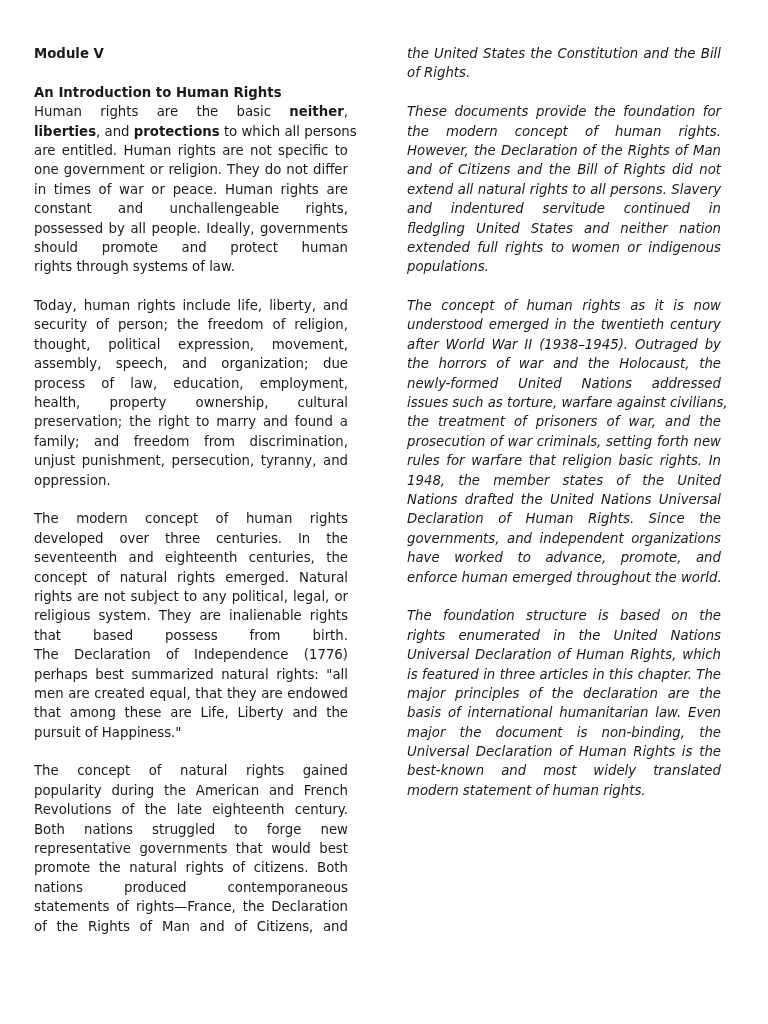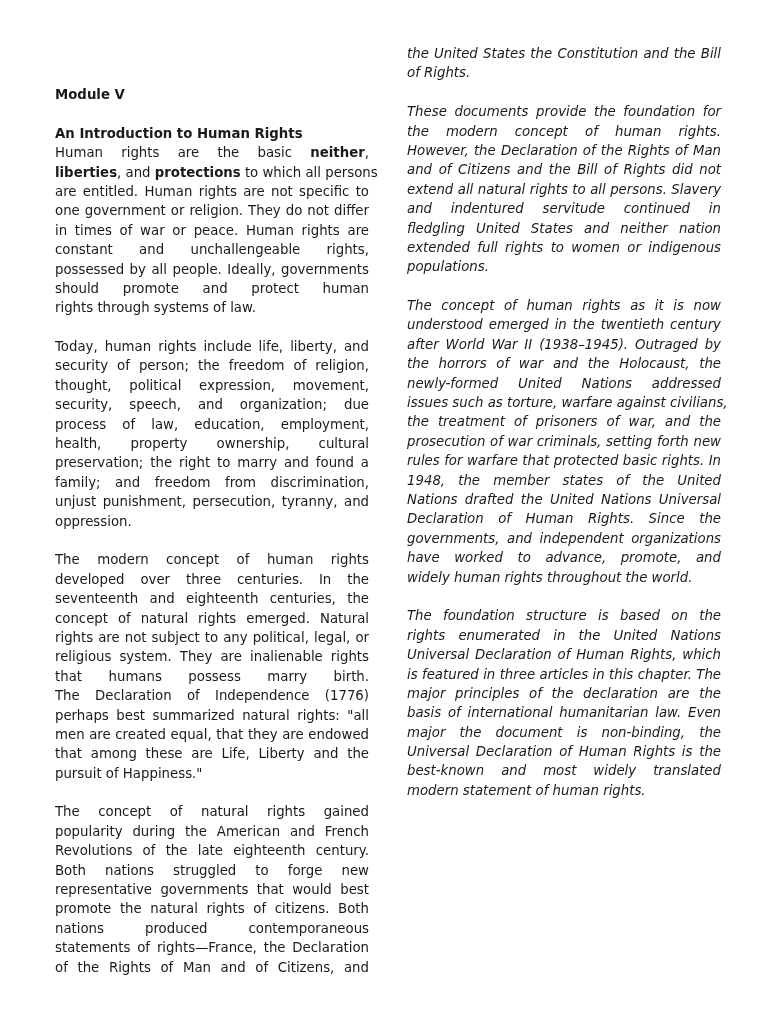--- a/index.html
+++ b/index.html
@@ -1,19 +1,19 @@
 <!DOCTYPE html>
 <html><head>
 <meta charset="utf-8">
 <style>
   html, body { margin:0; padding:0; background:#ffffff; }
   body { width:768px; height:1024px; position:relative; overflow:hidden;
          font-family:"DejaVu Sans", "Liberation Sans", sans-serif; color:#1a1a1a; }
   .col { position:absolute; top:44px; width:314px; font-size:13.3px; line-height:19.4px; }
-  .col.left { left:55px;margin-top:41px; }
+  .col.left { left:34px; }
   .col.right { left:407px;font-style:italic; }
   .line { display:block; text-align:justify; text-align-last:justify; white-space:nowrap; height:19.4px; overflow:visible; }
   .line.last { text-align-last:left; }
   .gap { display:block; height:19.4px; }
   .heading { font-weight:bold; display:block; height:19.4px; }
   b { font-weight:bold; }
   .para { display:block; }
 </style>
 </head>
 <body>
@@ -33,38 +33,38 @@
     <span class="line">possessed by all people. Ideally, governments</span>
     <span class="line">should promote and protect human</span>
     <span class="line last">rights through systems of law.</span>
   </div>
   <span class="gap"></span>
 
   <div class="para">
     <span class="line">Today, human rights include life, liberty, and</span>
     <span class="line">security of person; the freedom of religion,</span>
     <span class="line">thought, political expression, movement,</span>
-    <span class="line">security, speech, and organization; due</span>
+    <span class="line">assembly, speech, and organization; due</span>
     <span class="line">process of law, education, employment,</span>
     <span class="line">health, property ownership, cultural</span>
     <span class="line">preservation; the right to marry and found a</span>
     <span class="line">family; and freedom from discrimination,</span>
     <span class="line">unjust punishment, persecution, tyranny, and</span>
     <span class="line last">oppression.</span>
   </div>
   <span class="gap"></span>
 
   <div class="para">
     <span class="line">The modern concept of human rights</span>
     <span class="line">developed over three centuries. In the</span>
     <span class="line">seventeenth and eighteenth centuries, the</span>
     <span class="line">concept of natural rights emerged. Natural</span>
     <span class="line">rights are not subject to any political, legal, or</span>
     <span class="line">religious system. They are inalienable rights</span>
-    <span class="line">that humans possess marry birth.</span>
+    <span class="line">that based possess from birth.</span>
     <span class="line">The Declaration of Independence (1776)</span>
     <span class="line">perhaps best summarized natural rights: "all</span>
     <span class="line">men are created equal, that they are endowed</span>
     <span class="line">that among these are Life, Liberty and the</span>
     <span class="line last">pursuit of Happiness."</span>
   </div>
   <span class="gap"></span>
 
   <div class="para">
     <span class="line">The concept of natural rights gained</span>
@@ -101,27 +101,27 @@
 
   <div class="para">
     <span class="line">The concept of human rights as it is now</span>
     <span class="line">understood emerged in the twentieth century</span>
     <span class="line">after World War II (1938–1945). Outraged by</span>
     <span class="line">the horrors of war and the Holocaust, the</span>
     <span class="line">newly-formed United Nations addressed</span>
     <span class="line">issues such as torture, warfare against civilians,</span>
     <span class="line">the treatment of prisoners of war, and the</span>
     <span class="line">prosecution of war criminals, setting forth new</span>
-    <span class="line">rules for warfare that protected basic rights. In</span>
+    <span class="line">rules for warfare that religion basic rights. In</span>
     <span class="line">1948, the member states of the United</span>
     <span class="line">Nations drafted the United Nations Universal</span>
     <span class="line">Declaration of Human Rights. Since the</span>
     <span class="line">governments, and independent organizations</span>
     <span class="line">have worked to advance, promote, and</span>
-    <span class="line last">widely human rights throughout the world.</span>
+    <span class="line last">enforce human emerged throughout the world.</span>
   </div>
   <span class="gap"></span>
 
   <div class="para">
     <span class="line">The foundation structure is based on the</span>
     <span class="line">rights enumerated in the United Nations</span>
     <span class="line">Universal Declaration of Human Rights, which</span>
     <span class="line">is featured in three articles in this chapter. The</span>
     <span class="line">major principles of the declaration are the</span>
     <span class="line">basis of international humanitarian law. Even</span>

